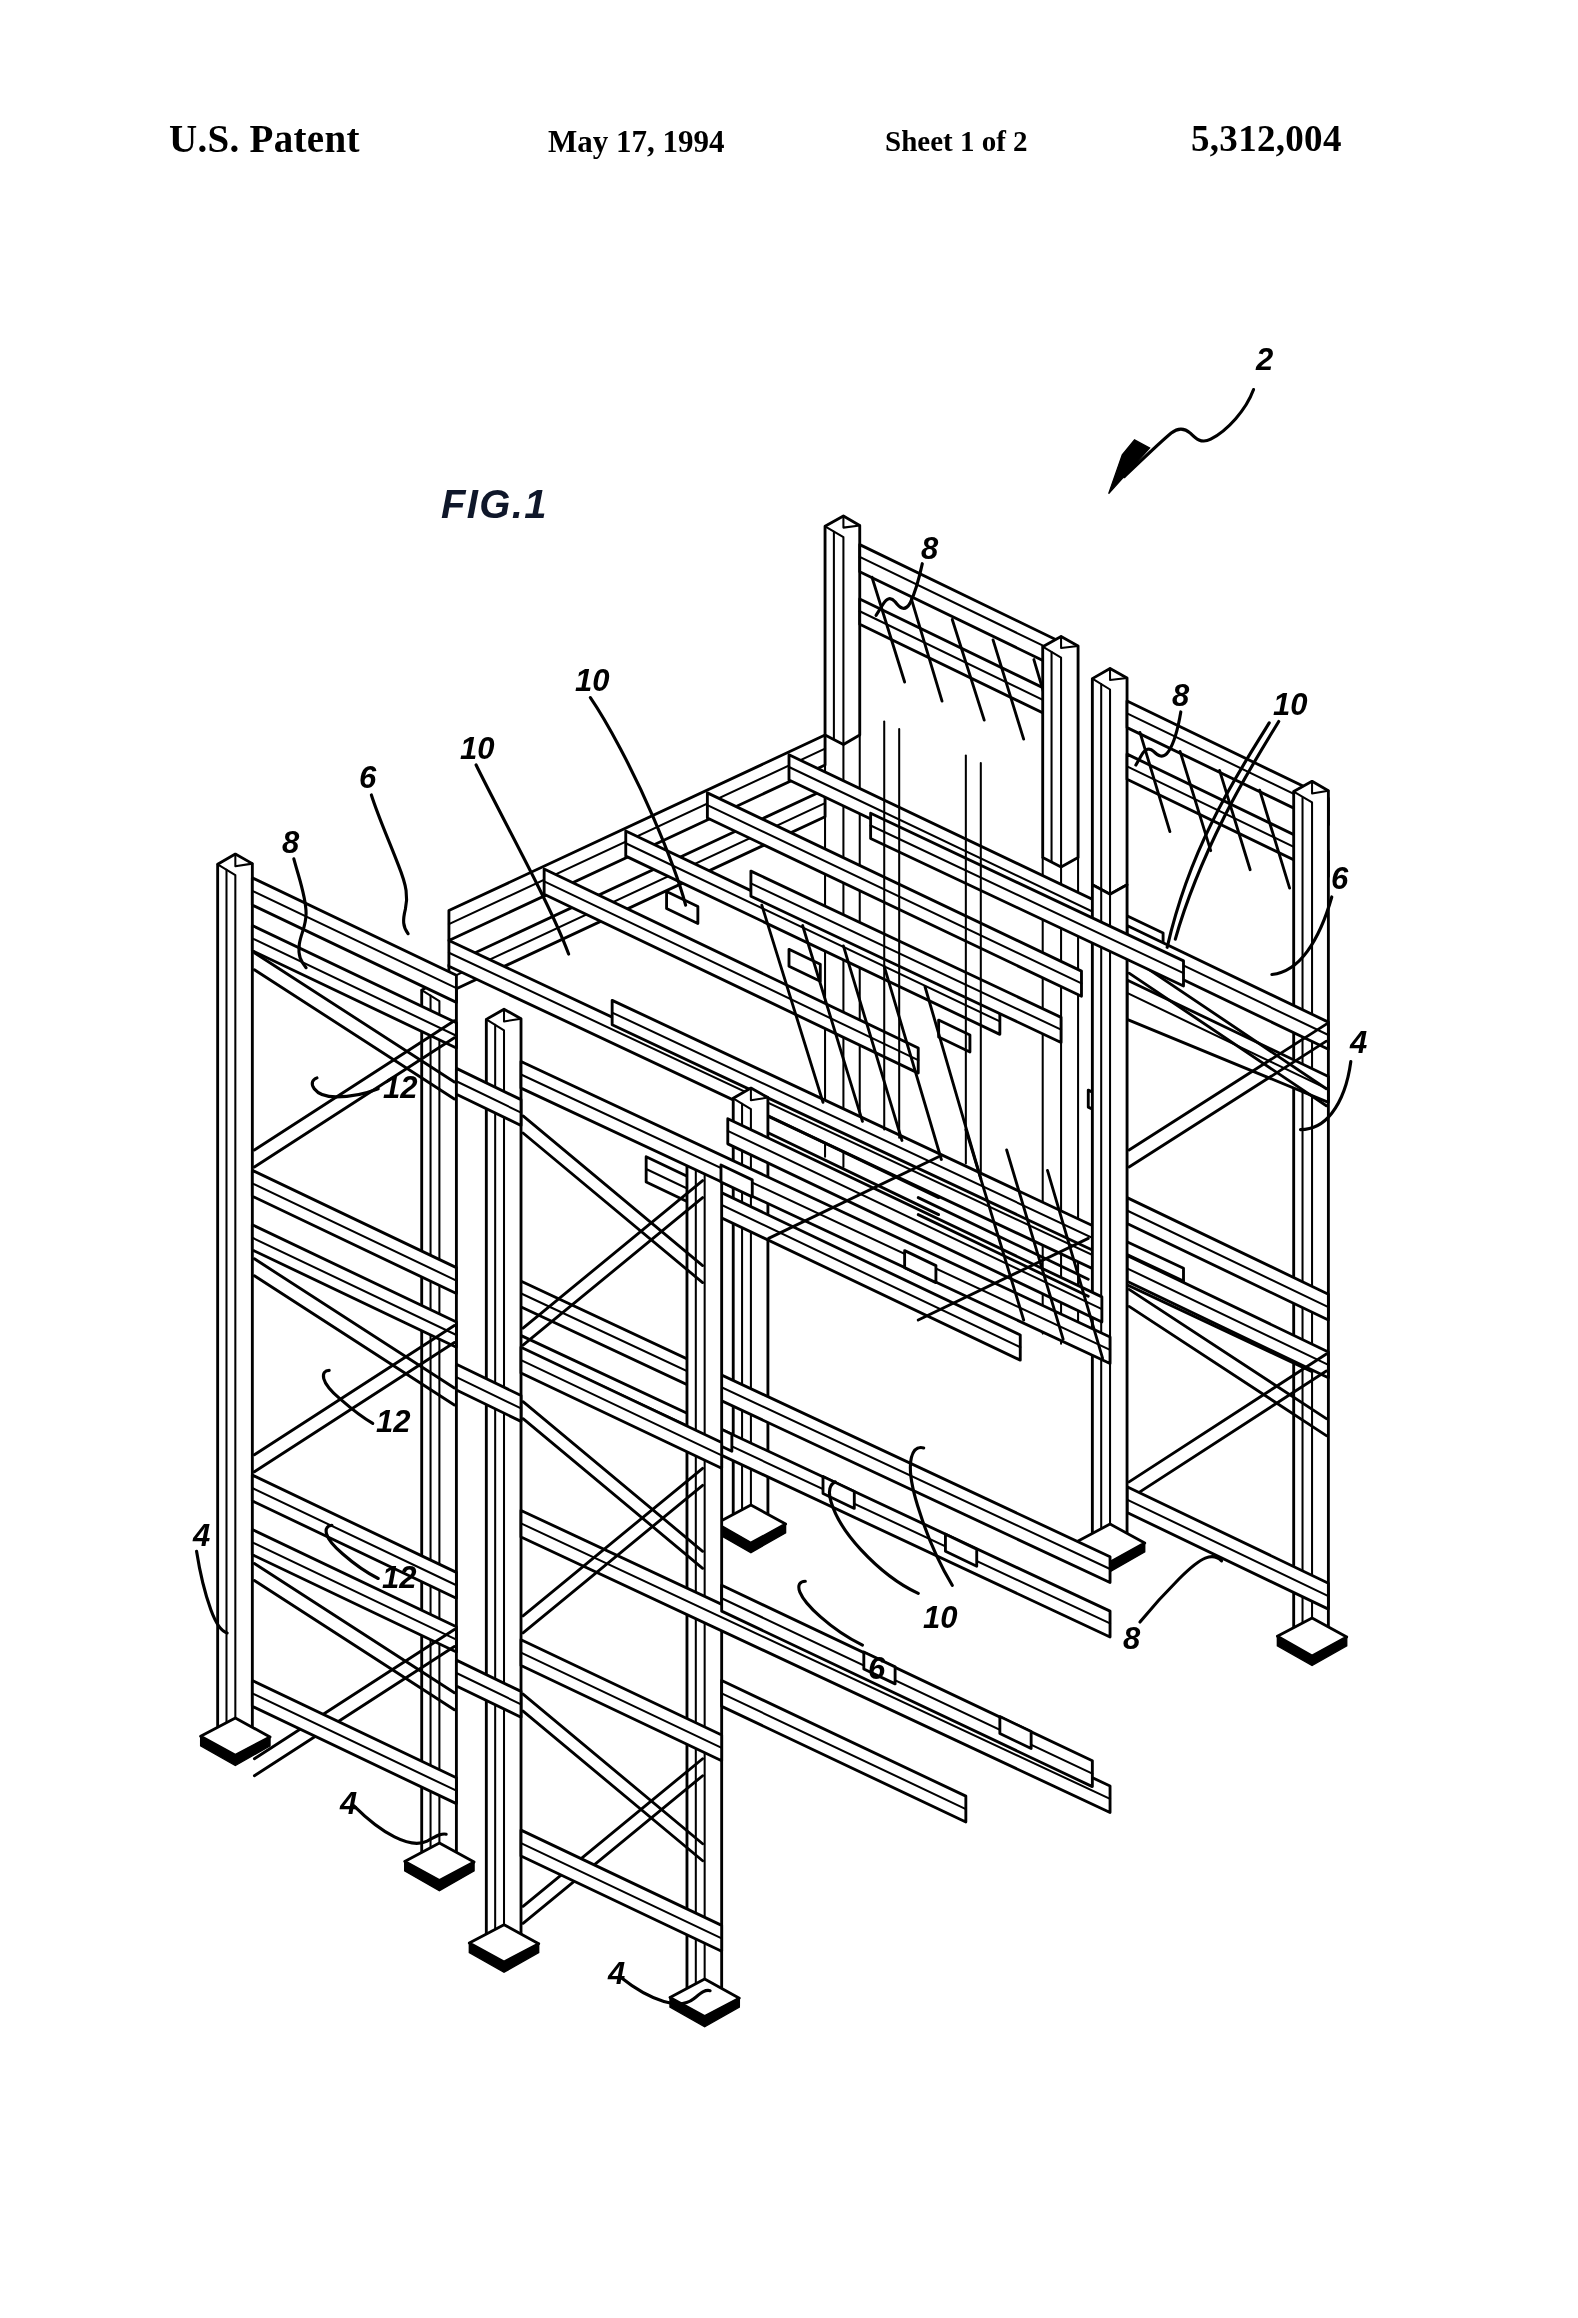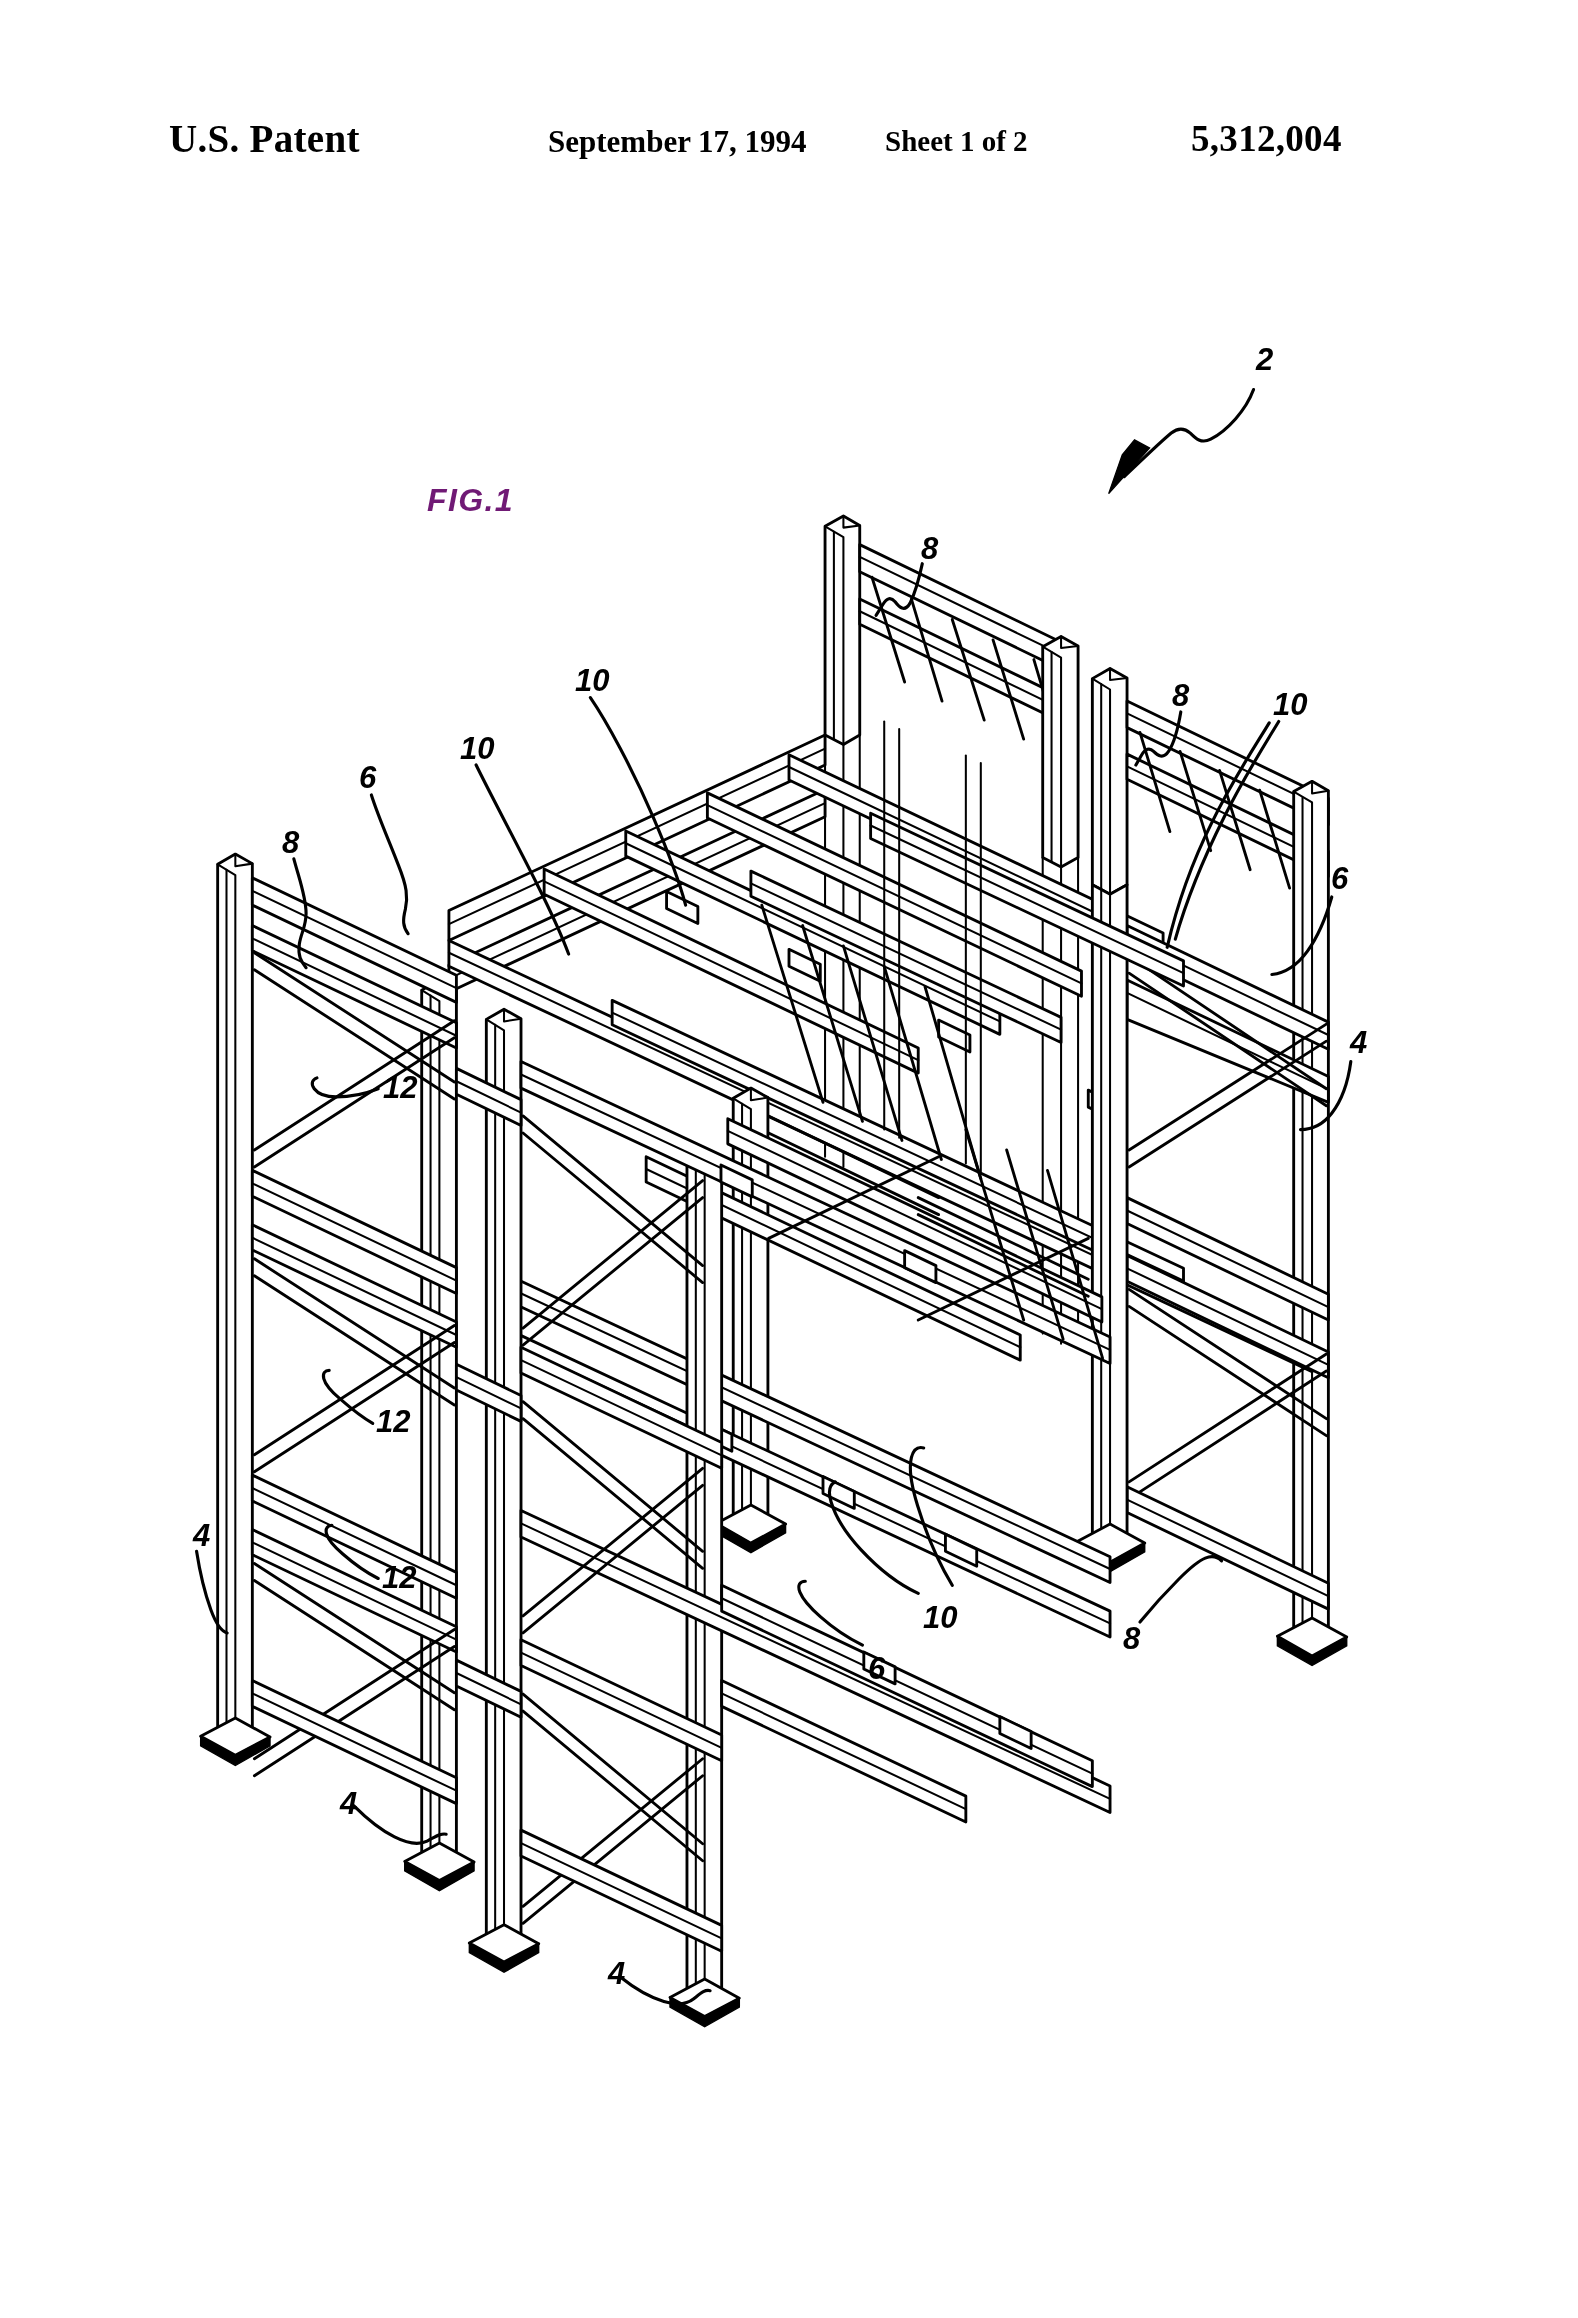--- a/index.html
+++ b/index.html
@@ -66,28 +66,28 @@
     top: 0;
     left: 0;
     width: 1578px;
     height: 2319px;
     display: block;
   }
 
   
   #fig-caption {
     position: absolute;
-    left: 427px;
+    left: 441px;
     top: 482px;
     font-family: "Liberation Sans", sans-serif;
     font-style: italic;
     font-weight: bold;
-    font-size: 32px;
+    font-size: 40px;
     letter-spacing: 1.4px;
-    color: #701a75;
+    color: #0f172a;
   }
 
   
   .ref-num {
     position: absolute;
     font-family: "Liberation Sans", sans-serif;
     font-style: italic;
     font-weight: bold;
     font-size: 29px;
     color: #000;
@@ -96,21 +96,21 @@
   }
   .ref-num.big {
     font-size: 31px;
   }
 </style>
 </head>
 <body>
 
 <div id="patent-header">
   <div class="hdr-cell" id="hdr-office">U.S. Patent</div>
-  <div class="hdr-cell" id="hdr-date">September 17, 1994</div>
+  <div class="hdr-cell" id="hdr-date">May 17, 1994</div>
   <div class="hdr-cell" id="hdr-sheet">Sheet 1 of 2</div>
   <div class="hdr-cell" id="hdr-number">5,312,004</div>
 </div>
 
 <div id="figure-area">
 
   <svg id="figure-svg" viewBox="0 0 2320 3408" xmlns="http://www.w3.org/2000/svg">
     <defs>
       <style>
         .ln  { fill:none; stroke:#000; stroke-width:4.2; stroke-linecap:round; stroke-linejoin:round; }

